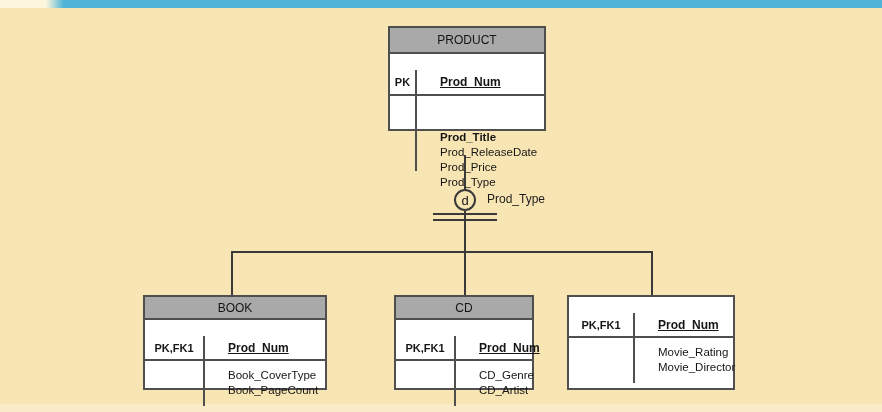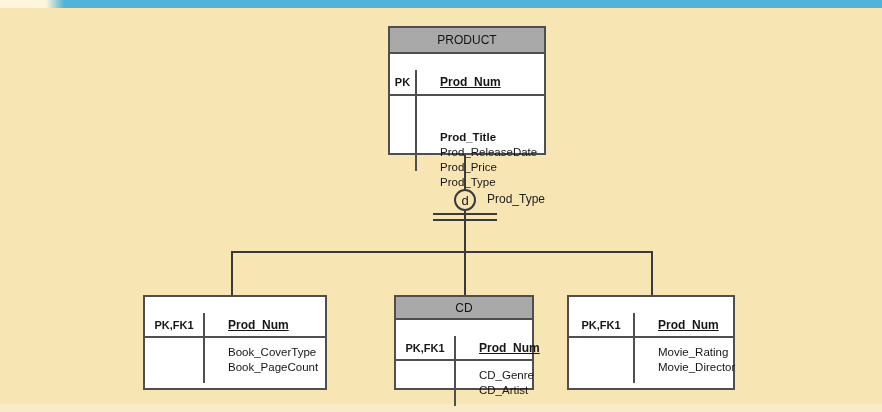--- a/index.html
+++ b/index.html
@@ -69,21 +69,21 @@
     border-radius:50%;
     background:#f8e5b4;
     display:flex;align-items:center;justify-content:center;
     font-size:13px;color:#161616;
   }
   .disc-label{
     position:absolute;
     font-size:12px;color:#1d1d1d;
   }
   
-  .product{left:388px;top:26px;width:158px;height:129px;}
+  .product{left:388px;top:26px;width:158px;height:105px;}
   .product .ent-header{height:26px;}
   .product .key-row{height:26px;}
   .product .key-cell{width:27px;}
   .product .attr-row{height:75px;}
   .product .attrs{padding-top:6px;}
   
   .sub .ent-header{height:23px;}
   .sub .key-row{height:25px;}
   .sub .attr-row{height:45px;}
   .sub .attrs{padding-top:7px;}
@@ -125,20 +125,21 @@
   </div>
   <div class="disc-label" style="left:487px;top:192px;">Prod_Type</div>
   <div class="line" style="left:464px;top:211px;width:2px;height:84px;"></div>
   <div class="line" style="left:433px;top:213px;width:64px;height:2px;"></div>
   <div class="line" style="left:433px;top:219px;width:64px;height:2px;"></div>
   <div class="line" style="left:231px;top:251px;width:422px;height:2px;"></div>
   <div class="line" style="left:231px;top:251px;width:2px;height:44px;"></div>
   <div class="line" style="left:651px;top:251px;width:2px;height:44px;"></div>
 
   <div class="ent sub book">
+    <div class="ent-header">BOOK</div>
     <div class="row key-row">
       <div class="key-cell">PK,FK1</div>
       <div class="val-cell key-attr">Prod_Num</div>
     </div>
     <div class="row attr-row">
       <div class="key-cell"></div>
       <div class="val-cell attrs">
         <div>Book_CoverType</div>
         <div>Book_PageCount</div>
       </div>

